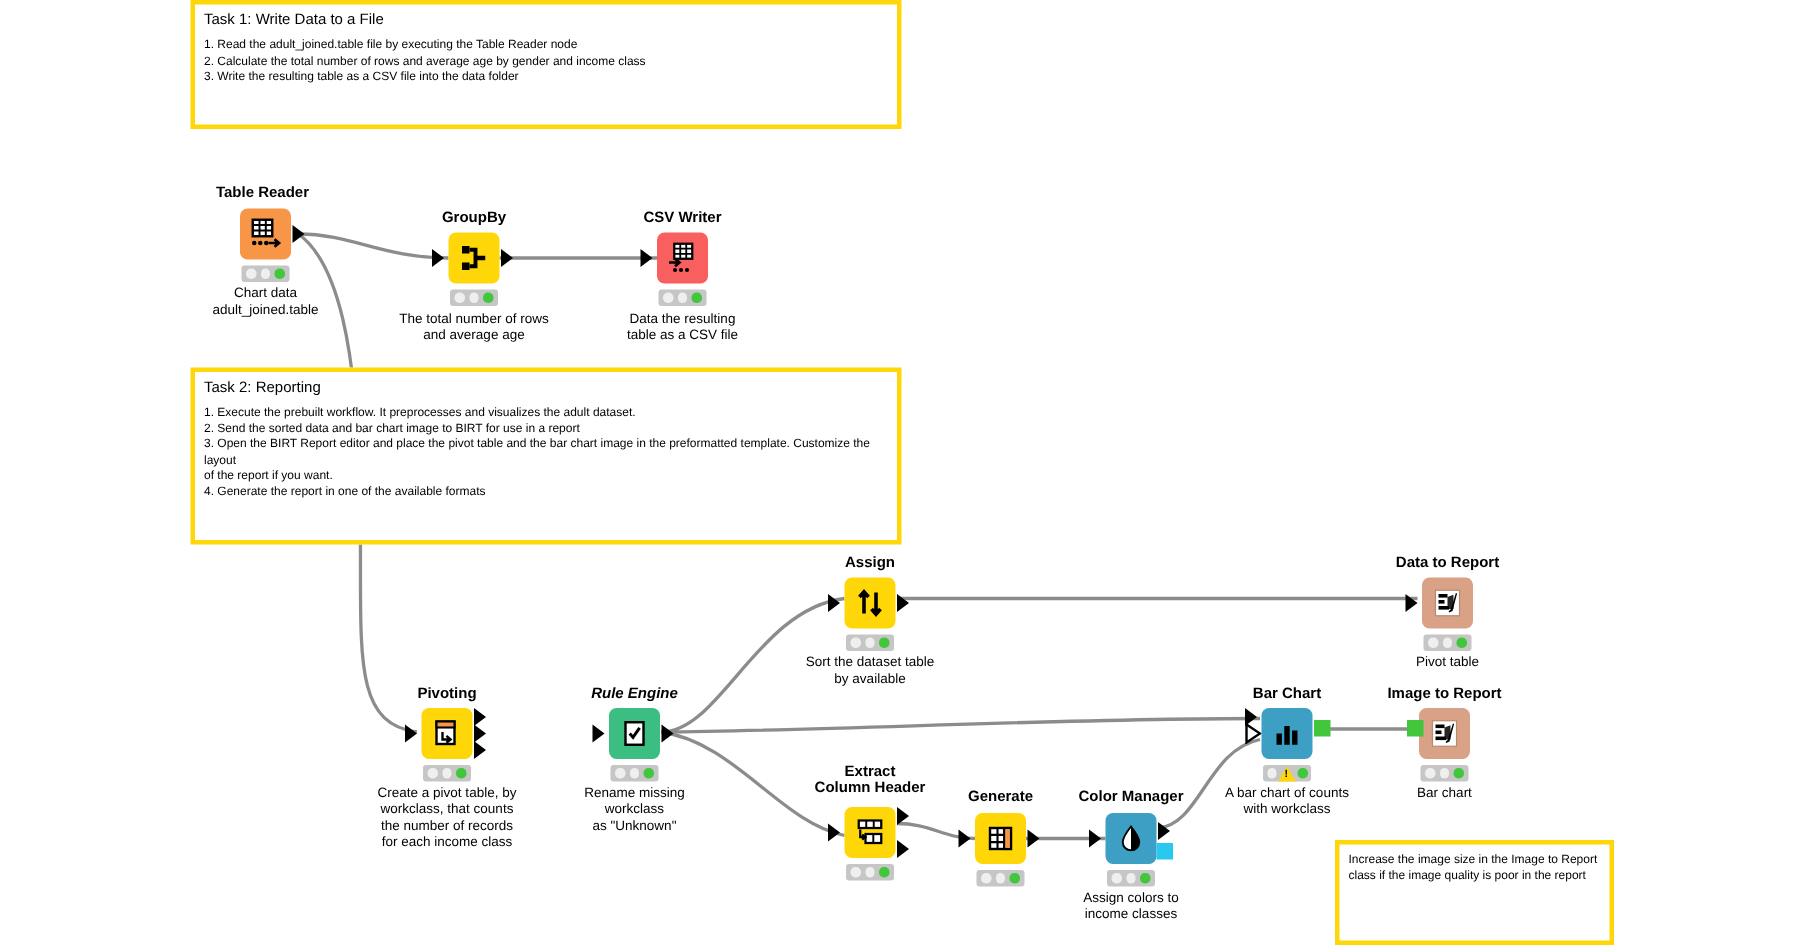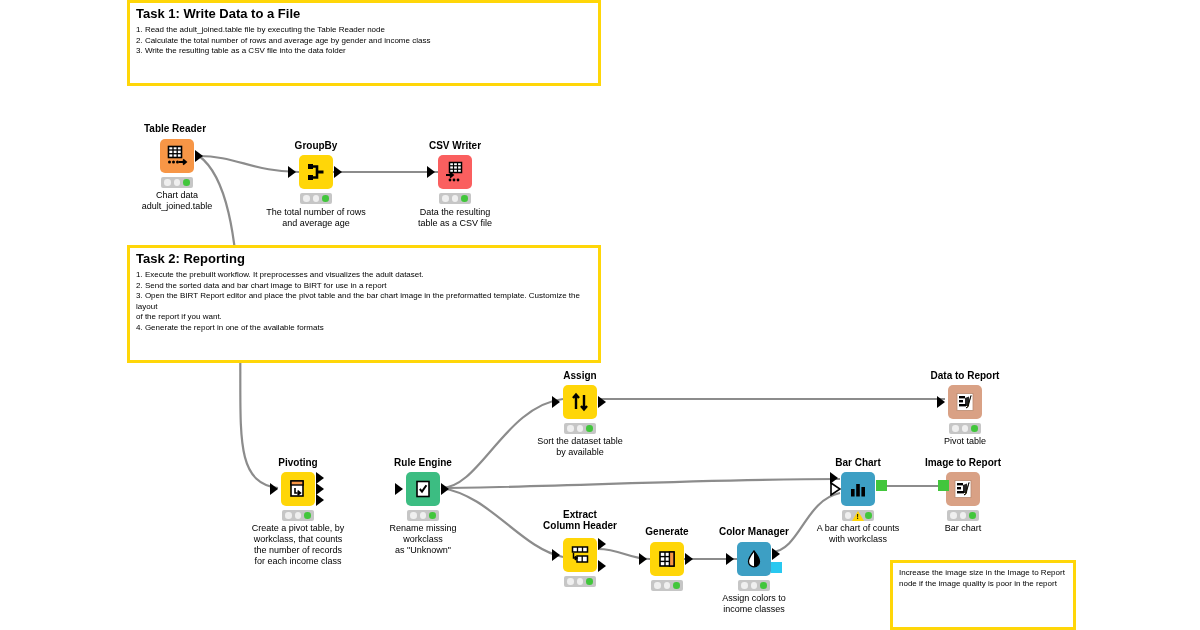--- a/index.html
+++ b/index.html
@@ -2,21 +2,21 @@
 <html><head>
 <meta charset="utf-8">
 <style>
   html,body{margin:0;padding:0;background:#ffffff;}
   body{width:1200px;height:630px;position:relative;overflow:hidden;
        font-family:"Liberation Sans", sans-serif;color:#000;}
   #canvas{position:absolute;left:0;top:0;width:1200px;height:630px;}
 
   
   .annot{position:absolute;background:#ffffff;border:3px solid #ffd608;box-sizing:border-box;}
-  .annot .atitle{font-size:13px;font-weight:bold;line-height:11px;}
+  .annot .atitle{font-size:10px;font-weight:normal;line-height:11px;}
   .annot .abody{font-size:8px;line-height:10.6px;}
   .annot .pad{padding:5px 6px;}
 
   
   .node{position:absolute;}
   .nbody{position:absolute;width:34px;height:34px;border-radius:5px;box-sizing:border-box;
          display:flex;align-items:center;justify-content:center;}
   .ntitle{position:absolute;font-size:10px;font-weight:bold;text-align:center;
           white-space:nowrap;line-height:11px;}
   .nsub{position:absolute;font-size:9px;text-align:center;line-height:11px;white-space:nowrap;}
@@ -86,21 +86,21 @@
       <div class="abody">2. Send the sorted data and bar chart image to BIRT for use in a report</div>
       <div class="abody">3. Open the BIRT Report editor and place the pivot table and the bar chart image in the preformatted template. Customize the layout</div>
       <div class="abody">of the report if you want.</div>
       <div class="abody">4. Generate the report in one of the available formats</div>
     </div>
   </div>
 
   <div class="annot" style="left:890px;top:560px;width:186px;height:70px;">
     <div class="pad">
       <div class="abody">Increase the image size in the Image to Report</div>
-      <div class="abody">node if the image quality is poor in the report</div>
+      <div class="abody">class if the image quality is poor in the report</div>
     </div>
   </div>
 
   <div class="node">
     <div class="ntitle" style="left:110px;top:123px;width:130px;">Table Reader</div>
     <div class="nbody" style="left:160px;top:139px;background:#f79646;">
       <svg class="ico" width="22" height="22" viewBox="0 0 22 22">
         <rect x="2.5" y="1.5" width="13" height="11" fill="#fff" stroke="#000" stroke-width="1.6"></rect>
         <line x1="2.5" y1="5" x2="15.5" y2="5" stroke="#000" stroke-width="1.3"></line>
         <line x1="2.5" y1="8.7" x2="15.5" y2="8.7" stroke="#000" stroke-width="1.3"></line>
@@ -226,21 +226,21 @@
       <span class="led"></span>
       <span class="led green"></span>
     </div>
     <div class="nsub" style="left:233px;top:523px;width:130px;">Create a pivot table, by</div>
     <div class="nsub" style="left:233px;top:534px;width:130px;">workclass, that counts</div>
     <div class="nsub" style="left:233px;top:545px;width:130px;">the number of records</div>
     <div class="nsub" style="left:233px;top:556px;width:130px;">for each income class</div>
   </div>
 
   <div class="node">
-    <div class="ntitle" style="left:358px;top:457px;width:130px;">Rule Engine</div>
+    <div class="ntitle" style="left:358px;top:457px;width:130px;font-style:italic;">Rule Engine</div>
     <div class="nbody" style="left:406px;top:472px;background:#3cbd82;">
       <svg class="ico" width="20" height="20" viewBox="0 0 20 20">
         <rect x="4" y="2.5" width="12" height="15" fill="#fff" stroke="#000" stroke-width="1.6"></rect>
         <path d="M6.8,10 L9,12.6 L13.4,6.2" stroke="#000" stroke-width="2" fill="none"></path>
       </svg>
     </div>
     <div class="port" style="left:395px;top:483px;"></div>
     <div class="port" style="left:441px;top:483px;"></div>
     <div class="status" style="left:407px;top:510px;">
       <span class="led"></span>

